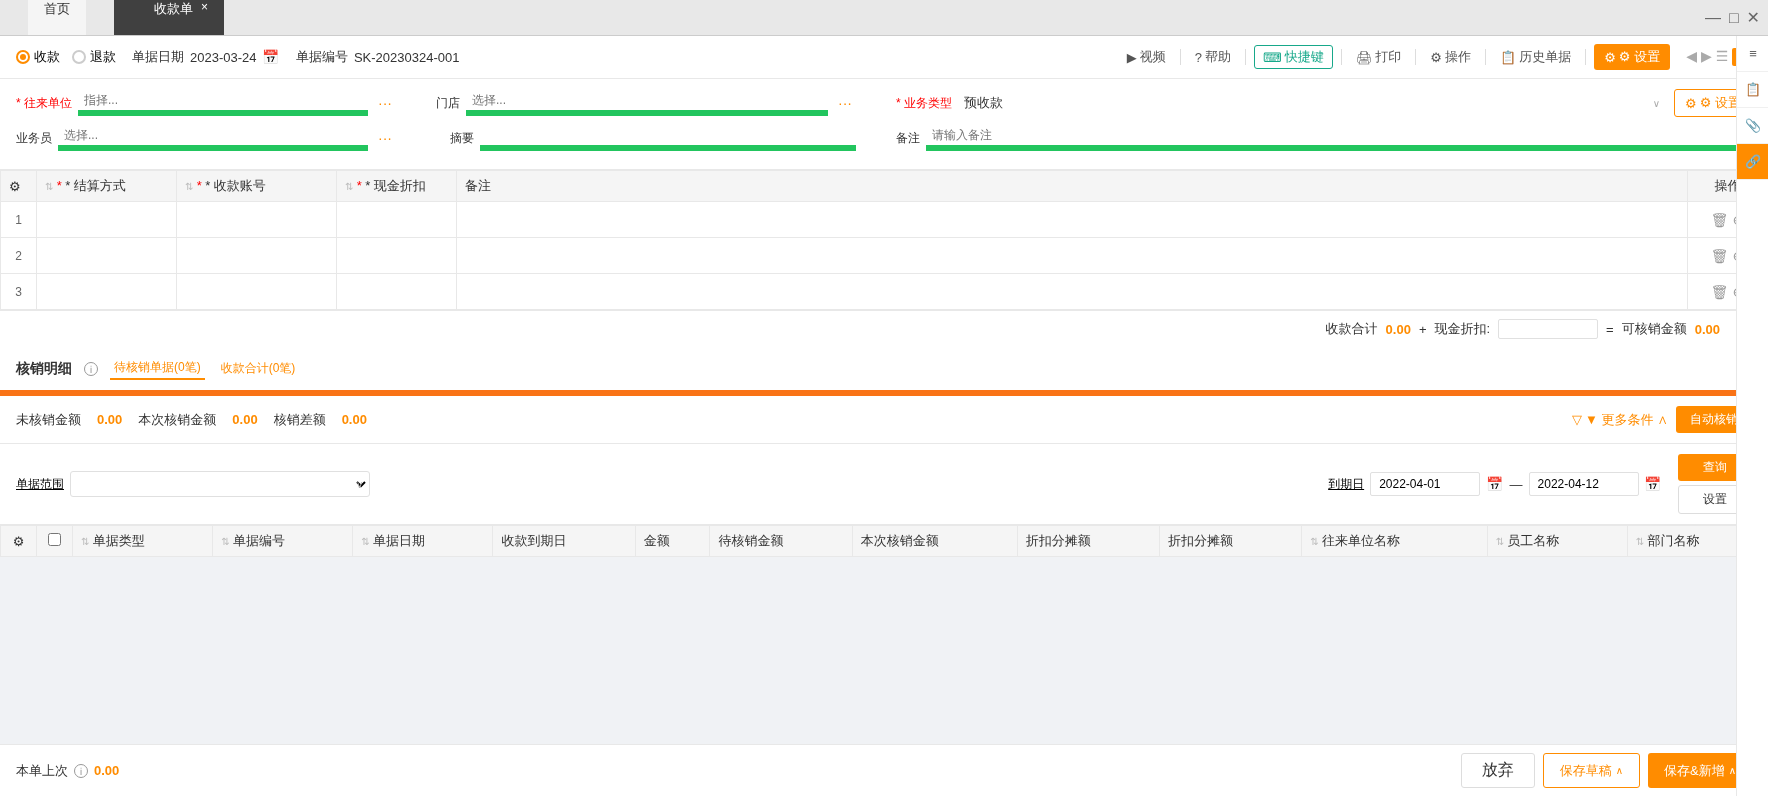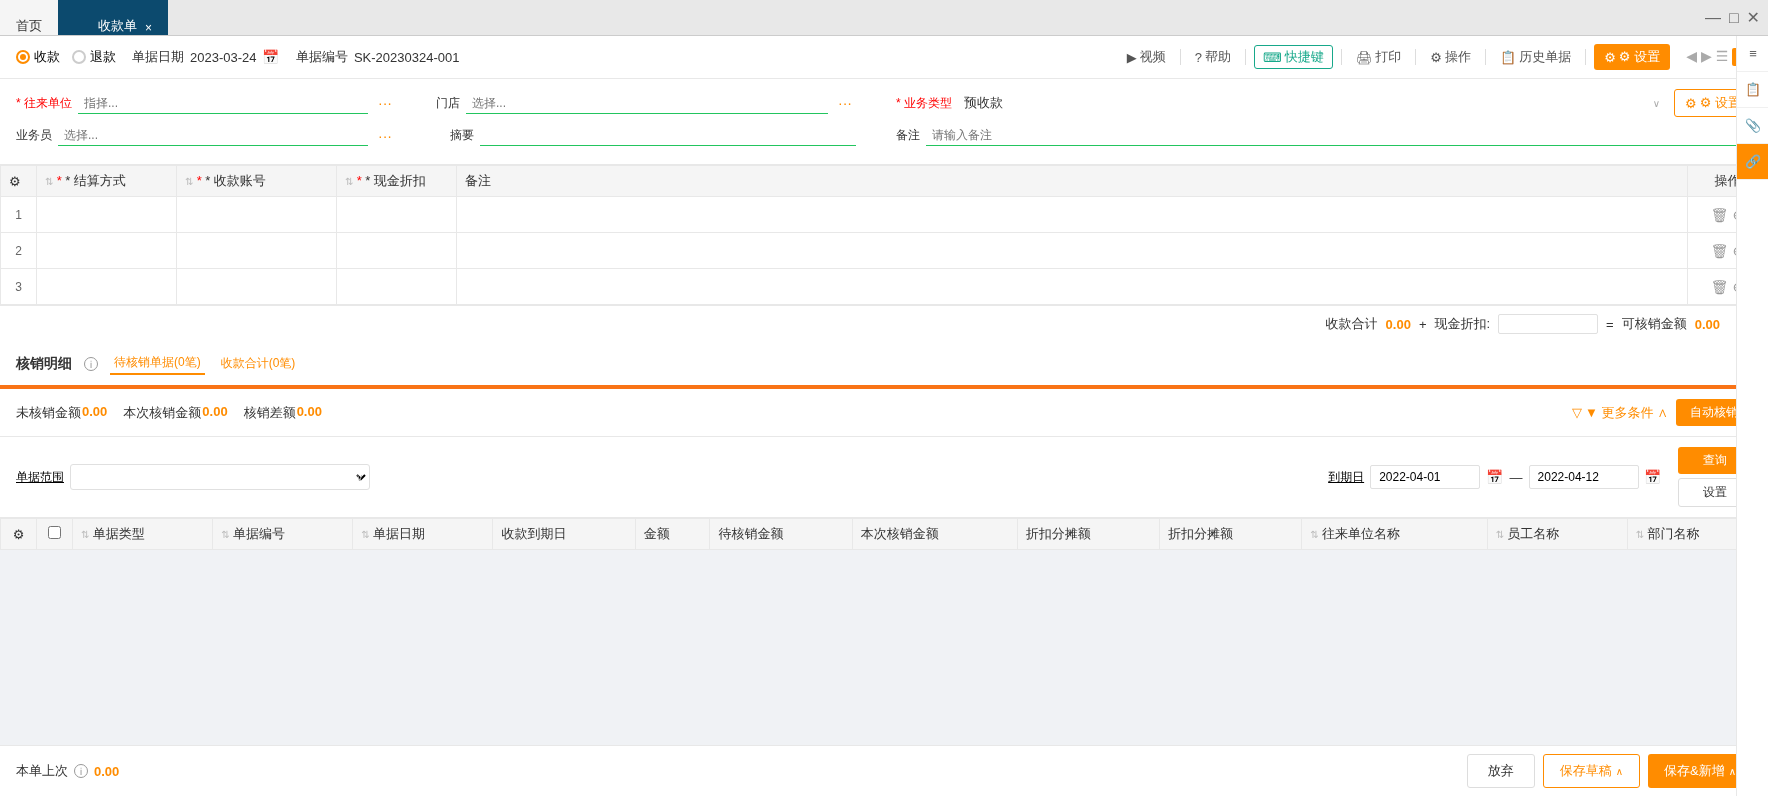--- a/index.html
+++ b/index.html
@@ -4,25 +4,25 @@
   <style>
     * { box-sizing: border-box; margin: 0; padding: 0; font-family: 'Microsoft YaHei', Arial, sans-serif; font-size: 13px; }
     body { background: #f0f2f5; overflow: hidden; width: 1768px; height: 796px; }
 
     
     .tab-bar {
       display: flex; align-items: center; background: #e8e8e8; height: 36px;
       border-bottom: 1px solid #ccc;
     }
     .tab-item {
-      padding: 0 16px; height: 100%; display: flex; align-items: flex-end;
-      cursor: pointer; font-size: 13px; color: #333; background: #e8e8e8;
+      padding: 0 16px; height: 100%; display: flex; align-items: flex-start;
+      cursor: pointer; font-size: 13px; color: #333; background: #e8e8e8; margin-left: 28px;
     }
     .tab-item.home { background: #f5f5f5; color: #333; }
-    .tab-item.active { background: #0c4a6e; color: #fff; padding-left: 40px; }
+    .tab-item.active { background: #404040; color: #fff; padding-left: 40px; }
     .tab-close { margin-left: 8px; cursor: pointer; color: #fff; font-size: 12px; }
     .tab-bar-right { margin-left: auto; display: flex; align-items: center; padding-right: 8px; gap: 8px; }
     .tab-bar-right span { cursor: pointer; color: #666; font-size: 16px; }
 
     
     .main-content { background: #fff; height: calc(796px - 36px); overflow: hidden; display: flex; flex-direction: column; }
 
     
     .top-toolbar {
       display: flex; align-items: center; padding: 8px 16px; background: #fff;
@@ -44,21 +44,21 @@
 
     
     .form-area {
       padding: 10px 16px; background: #fff; border-bottom: 1px solid #e8e8e8; flex-shrink: 0;
     }
     .form-row { display: flex; align-items: center; gap: 0; margin-bottom: 8px; }
     .form-field { display: flex; align-items: center; flex: 1; gap: 6px; }
     .form-field-label { color: #f00; white-space: nowrap; font-size: 12px; }
     .form-field-label.optional { color: #333; }
     .form-input {
-      flex: 1; border: none; border-bottom: 1px solid #22c55e; outline: none;
+      flex: 1; border: none; border-bottom: 6px solid #22c55e; outline: none;
       padding: 3px 6px; color: #aaa; font-size: 12px; background: transparent; min-width: 80px;
     }
     .more-btn { color: #ff8c00; cursor: pointer; font-size: 14px; padding: 0 4px; }
     .select-arrow { color: #aaa; font-size: 10px; cursor: pointer; }
     .settings-btn {
       background: #fff; border: 1px solid #ff8c00; color: #ff8c00; border-radius: 3px;
       padding: 4px 10px; cursor: pointer; font-size: 12px; display: flex; align-items: center; gap: 3px; white-space: nowrap;
     }
 
     
@@ -87,33 +87,33 @@
     .summary-input {
       border: 1px solid #e0e0e0; outline: none; padding: 2px 6px;
       width: 100px; font-size: 12px; color: #333; border-radius: 2px;
     }
 
     
     .reconcile-section {
       flex: 1; overflow: auto; padding: 0; background: #f0f2f5;
     }
     .reconcile-header {
-      background: #fff; padding: 10px 16px; border-bottom: 4px solid #f97316;
+      background: #fff; padding: 10px 16px; border-bottom: 6px solid #f97316;
       display: flex; align-items: center; gap: 12px;
     }
     .section-title { font-size: 14px; font-weight: bold; color: #333; }
     .tab-link { color: #ff8c00; cursor: pointer; font-size: 12px; padding: 2px 4px; }
     .tab-link.active { border-bottom: 2px solid #ff8c00; }
     .info-icon { width: 14px; height: 14px; border-radius: 50%; border: 1px solid #999; display: inline-flex; align-items: center; justify-content: center; font-size: 10px; color: #999; cursor: pointer; }
 
     .reconcile-filter {
       background: #fff; padding: 10px 16px; border-bottom: 1px solid #e8e8e8;
       display: flex; align-items: center; gap: 16px;
     }
-    .filter-field { display: flex; gap: 1px; font-size: 12px; color: #333; }
+    .filter-field { display: flex; align-items: center; gap: 16px; font-size: 12px; color: #333; }
     .filter-value { color: #ff8c00; font-weight: bold; }
     .filter-btn { margin-left: auto; display: flex; align-items: center; gap: 8px; }
     .more-conditions { color: #ff8c00; cursor: pointer; font-size: 12px; display: flex; align-items: center; gap: 3px; }
     .auto-reconcile-btn {
       background: #ff8c00; color: #fff; border: none; border-radius: 3px;
       padding: 5px 14px; cursor: pointer; font-size: 12px;
     }
 
     .reconcile-search {
       background: #fff; padding: 10px 16px; border-bottom: 1px solid #e8e8e8;
@@ -152,21 +152,21 @@
     .bottom-bar {
       display: flex; align-items: center; padding: 8px 16px;
       background: #fff; border-top: 1px solid #e8e8e8; flex-shrink: 0;
       position: fixed; bottom: 0; left: 0; right: 0; z-index: 100;
     }
     .bottom-bar-info { display: flex; align-items: center; gap: 6px; font-size: 12px; color: #333; }
     .bottom-info-val { color: #ff8c00; font-weight: bold; }
     .bottom-bar-actions { margin-left: auto; display: flex; gap: 8px; }
     .btn-discard {
       background: #fff; border: 1px solid #ddd; color: #333; border-radius: 3px;
-      padding: 6px 20px; cursor: pointer; font-size: 13px;
+      padding: 6px 20px; cursor: pointer; font-size: 16px;
     }
     .btn-save-draft {
       background: #fff; border: 1px solid #ff8c00; color: #ff8c00; border-radius: 3px;
       padding: 6px 16px; cursor: pointer; font-size: 13px; display: flex; align-items: center; gap: 4px;
     }
     .btn-save-new {
       background: #ff8c00; border: none; color: #fff; border-radius: 3px;
       padding: 8px 16px; cursor: pointer; font-size: 13px; display: flex; align-items: center; gap: 4px;
     }
     .btn-arrow { font-size: 10px; }

